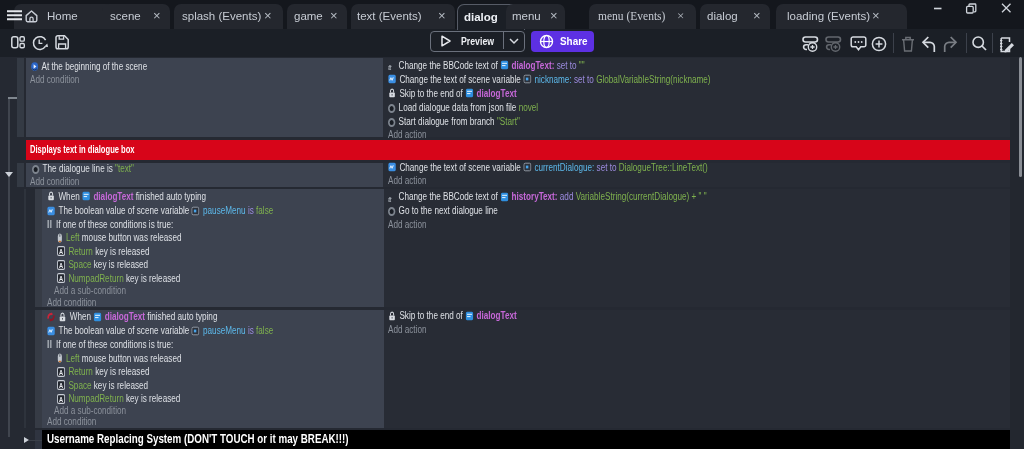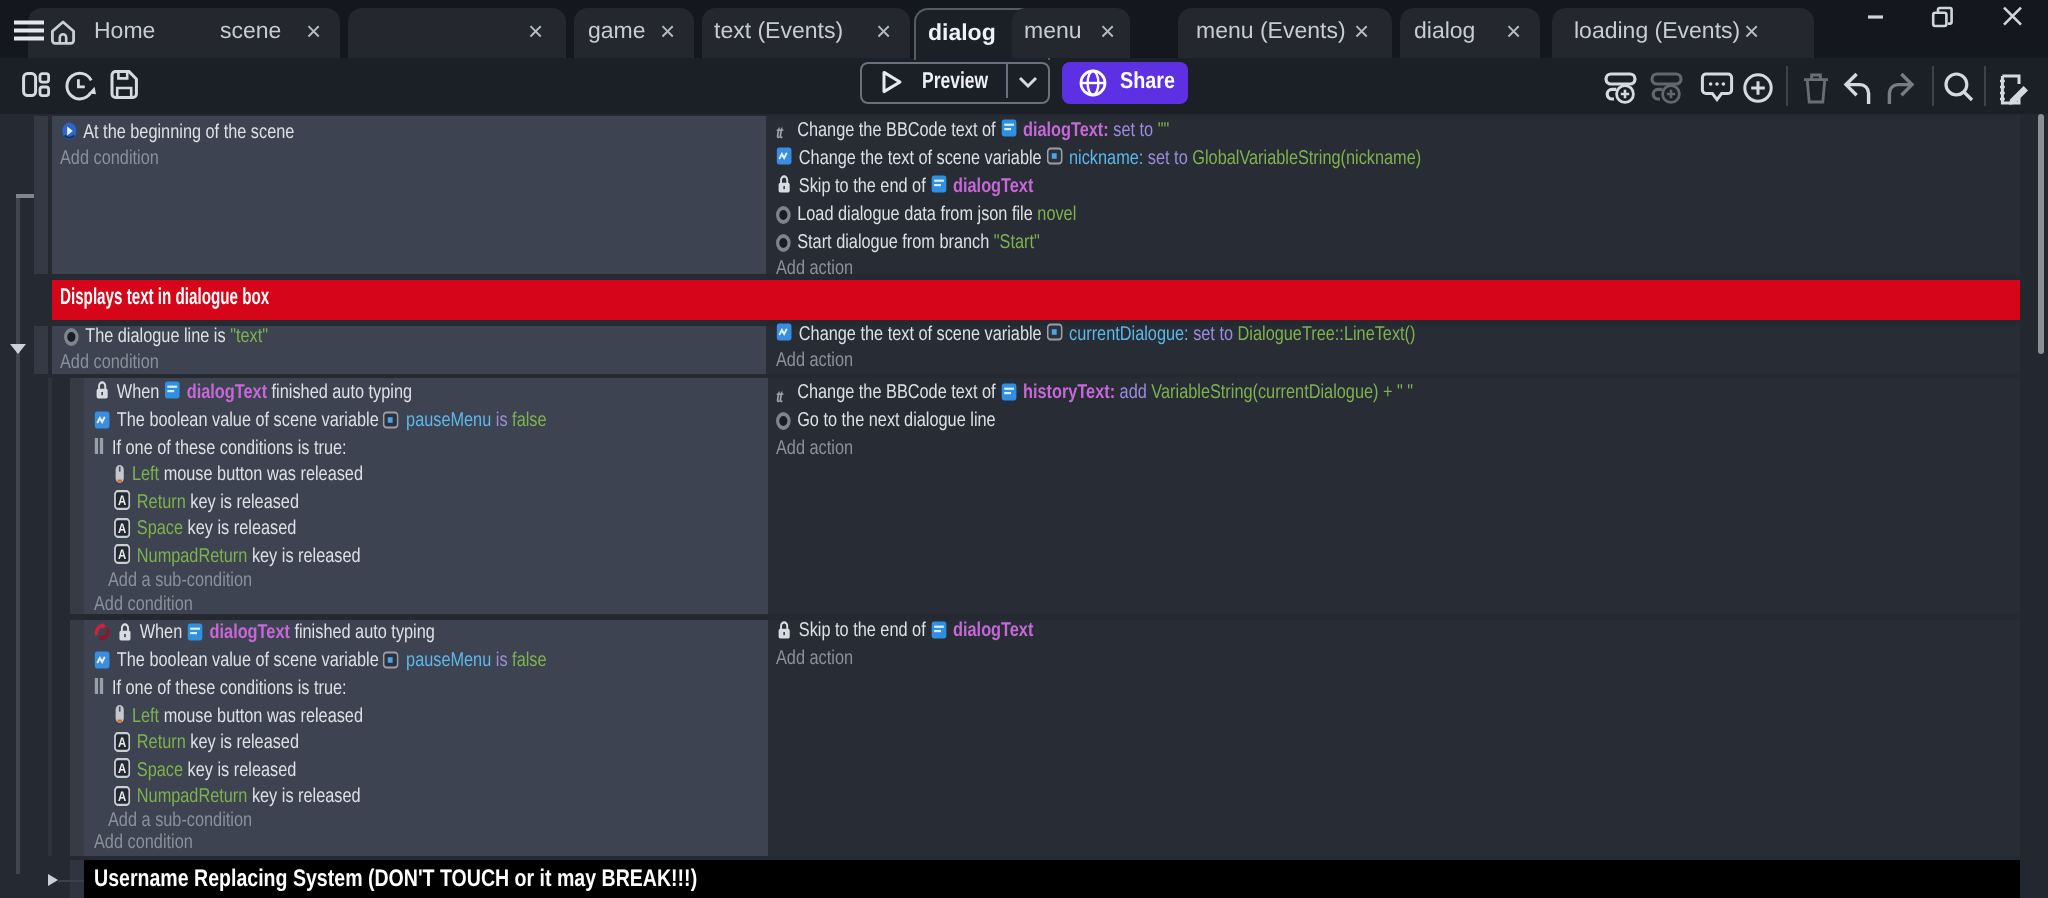--- a/index.html
+++ b/index.html
@@ -37,39 +37,40 @@
         <path d="M1.2 5.6 L6.5 1 L11.8 5.6 V10.3 A1.4 1.4 0 0 1 10.4 11.7 H2.6 A1.4 1.4 0 0 1 1.2 10.3 Z" fill="none" stroke="#c9ced6" stroke-width="1.4" stroke-linejoin="round"></path>
         <path d="M4.9 11.5 V8.7 A1.6 1.6 0 0 1 8.1 8.7 V11.5" fill="none" stroke="#c9ced6" stroke-width="1.3"></path>
       </svg>
  <span class="lbl" style="left:33px;">Home</span>
 </div>
 <div class="tab" style="left:102px;width:68px;">
       <span class="lbl" style="left:8px;">scene</span>
       <span class="x" style="left:51px;">×</span>
     </div>
 <div class="tab" style="left:174px;width:109px;">
+      <span class="lbl" style="left:8px;">splash (Events)</span>
       <span class="x" style="left:90px;">×</span>
     </div>
 <div class="tab" style="left:287px;width:60px;">
       <span class="lbl" style="left:7px;">game</span>
       <span class="x" style="left:43px;">×</span>
     </div>
 <div class="tab" style="left:351px;width:104px;">
       <span class="lbl" style="left:6px;">text (Events)</span>
       <span class="x" style="left:87px;">×</span>
     </div>
 <div class="tab active" style="left:457px;width:66px;">
       <span class="lbl" style="left:6px;">dialog</span>
       <span class="x" style="left:48px;">×</span>
     </div>
 <div class="tab" style="left:506px;width:59px;">
       <span class="lbl" style="left:6px;">menu</span>
       <span class="x" style="left:44px;">×</span>
     </div>
-<div class="tab" style="left:589px;width:107px;">
+<div class="tab" style="left:589px;width:107px;font-family:Liberation Serif, serif;">
       <span class="lbl" style="left:9px;">menu (Events)</span>
       <span class="x" style="left:88px;">×</span>
     </div>
 <div class="tab" style="left:700px;width:70px;">
       <span class="lbl" style="left:7px;">dialog</span>
       <span class="x" style="left:53px;">×</span>
     </div>
 <div class="tab" style="left:776px;width:131px;">
       <span class="lbl" style="left:11px;">loading (Events)</span>
       <span class="x" style="left:96px;">×</span>

